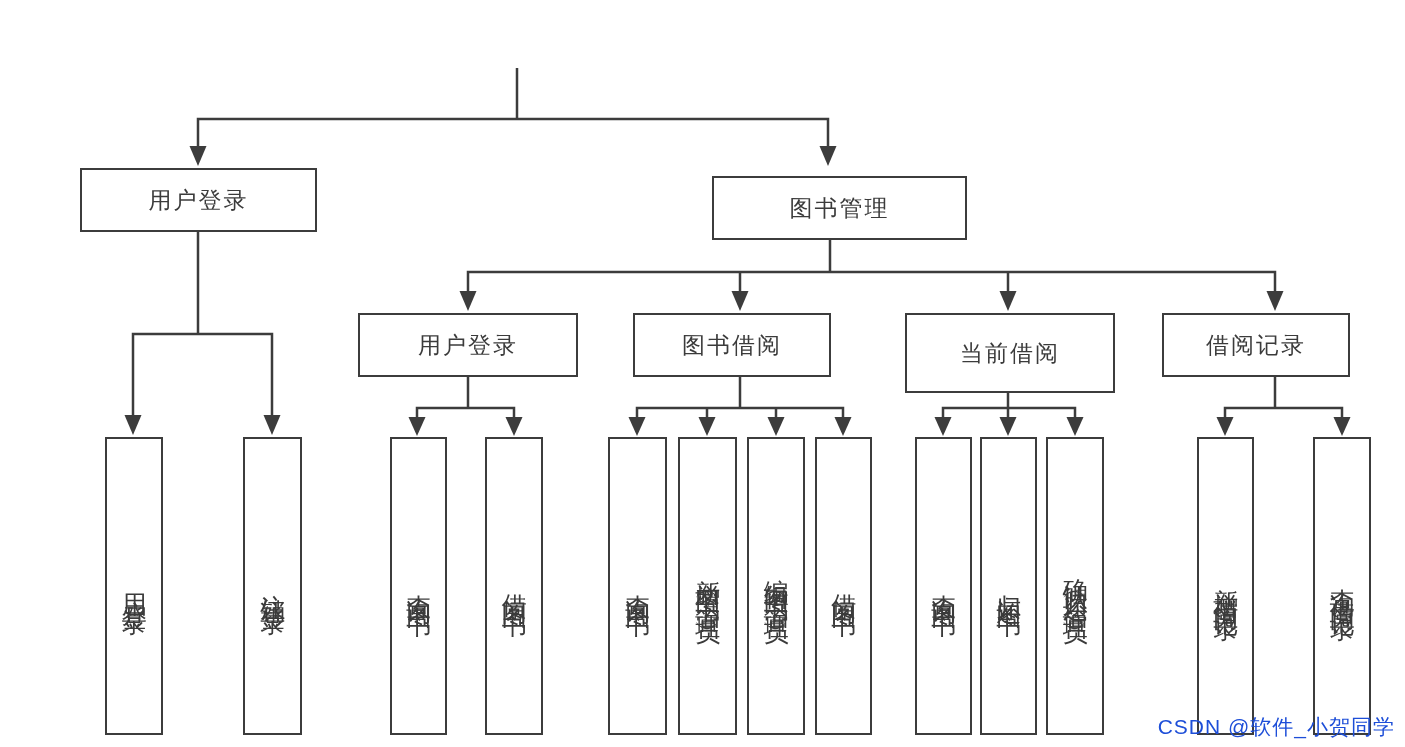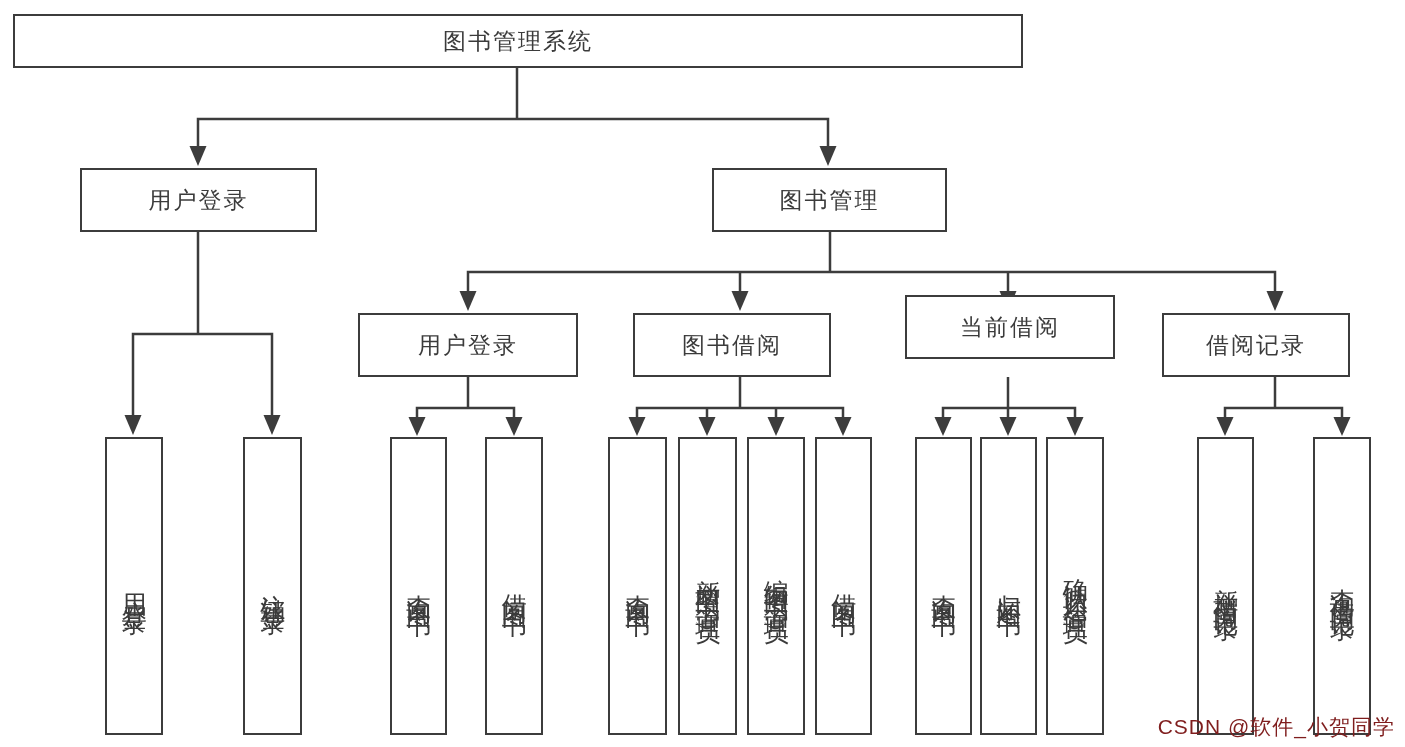--- a/index.html
+++ b/index.html
@@ -13,21 +13,21 @@
     border:2.5px solid #3c3c3c; background:#ffffff; color:#3b3b3b;
     display:flex; align-items:center; justify-content:center;
   }
   .node.h span { font-size:23px; letter-spacing:2px; white-space:nowrap; }
   .node.v span {
     writing-mode:vertical-rl; text-orientation:mixed;
     font-size:25px; letter-spacing:6px; line-height:1.1; white-space:nowrap;
   }
   #watermark {
     position:absolute; right:10px; bottom:6px; z-index:3;
-    font-size:21px; letter-spacing:1px; color:#7f1d1d; white-space:nowrap;
+    font-size:21px; letter-spacing:1px; color:#1d4ed8; white-space:nowrap;
   }
 </style>
 </head>
 <body>
 
 <div id="canvas">
 
   <svg id="connectors" width="1405" height="747" viewBox="0 0 1405 747">
     <g stroke="#3c3c3c" stroke-width="2.5" fill="none">
       <path d="M517,68 V120 M196.75,119 H829.25 M198,119 V147 M828,119 V147"></path>
@@ -54,38 +54,35 @@
       <polygon points="767.5,417 784.5,417 776,436"></polygon>
       <polygon points="834.5,417 851.5,417 843,436"></polygon>
       <polygon points="934.5,417 951.5,417 943,436"></polygon>
       <polygon points="999.5,417 1016.5,417 1008,436"></polygon>
       <polygon points="1066.5,417 1083.5,417 1075,436"></polygon>
       <polygon points="1216.5,417 1233.5,417 1225,436"></polygon>
       <polygon points="1333.5,417 1350.5,417 1342,436"></polygon>
     </g>
   </svg>
 
-  <div class="node h" style="left:13px;top:14px;width:1010px;height:54px">
-    <span>图书管理系统</span>
-  </div>
 
   <div class="node h" style="left:80px;top:168px;width:237px;height:64px">
     <span>用户登录</span>
   </div>
-  <div class="node h" style="left:712px;top:168px;width:235px;height:64px">
+  <div class="node h" style="left:712px;top:176px;width:255px;height:64px">
     <span>图书管理</span>
   </div>
 
   <div class="node h" style="left:358px;top:313px;width:220px;height:64px">
     <span>用户登录</span>
   </div>
   <div class="node h" style="left:633px;top:313px;width:198px;height:64px">
     <span>图书借阅</span>
   </div>
-  <div class="node h" style="left:905px;top:295px;width:210px;height:64px">
+  <div class="node h" style="left:905px;top:313px;width:210px;height:80px">
     <span>当前借阅</span>
   </div>
   <div class="node h" style="left:1162px;top:313px;width:188px;height:64px">
     <span>借阅记录</span>
   </div>
 
   <div class="node v" style="left:105px;top:437px;width:58px;height:298px">
     <span>用户登录</span>
   </div>
   <div class="node v" style="left:243px;top:437px;width:59px;height:298px">

